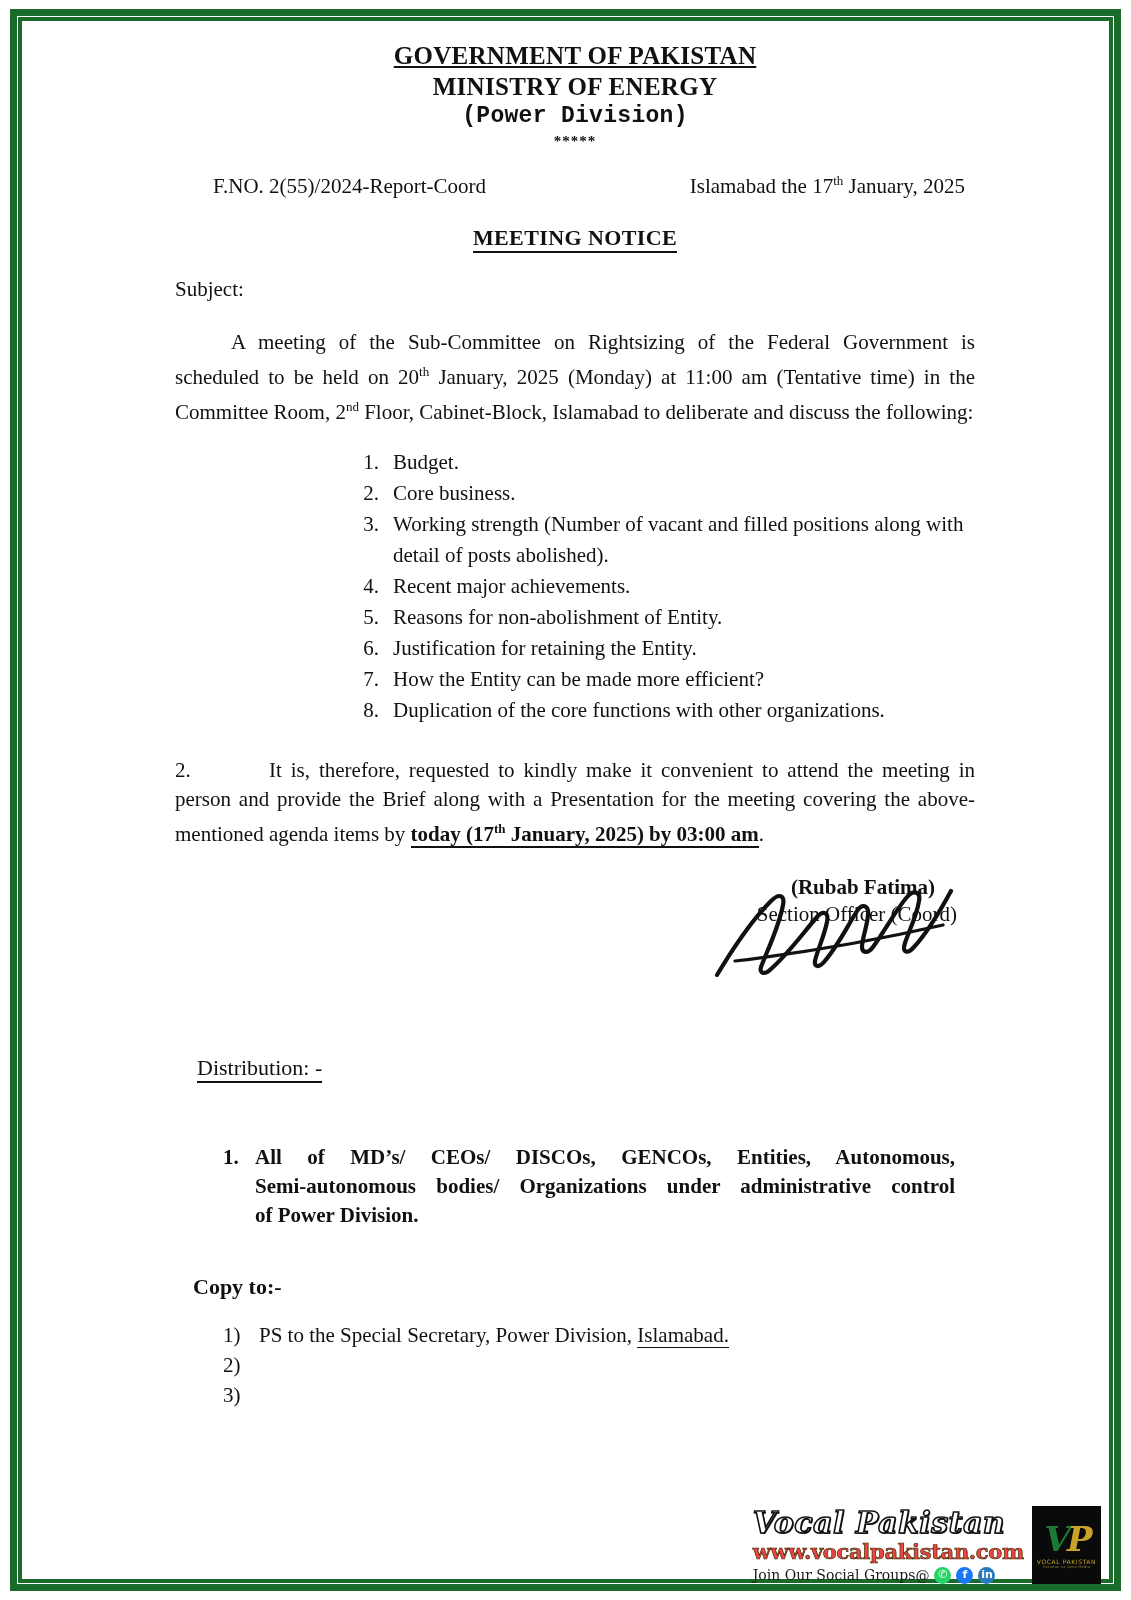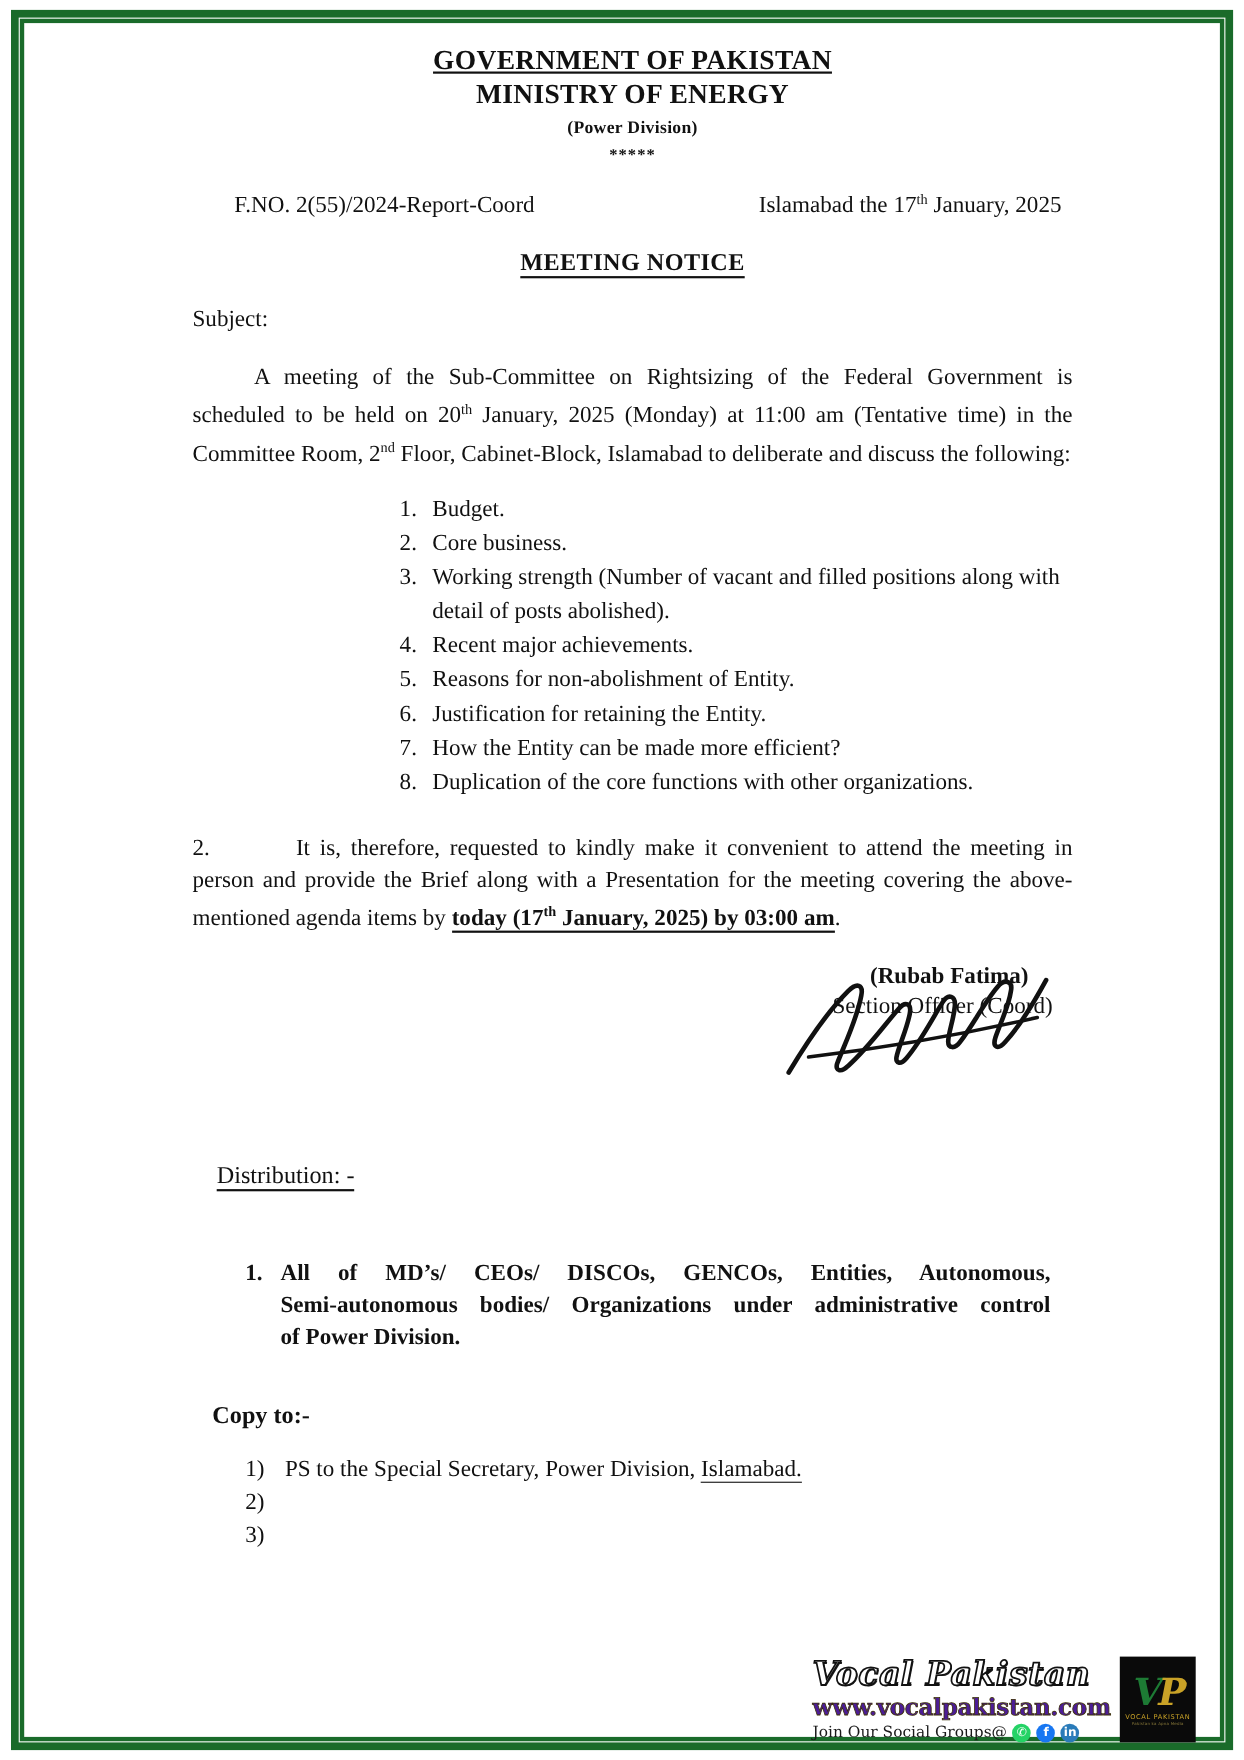--- a/index.html
+++ b/index.html
@@ -61,22 +61,23 @@
   .lh-line1 {
     font-size: 25px;
     line-height: 31px;
     text-decoration: underline;
   }
   .lh-line2 {
     font-size: 25px;
     line-height: 31px;
   }
   .lh-line3 {
-    font-size: 16px;
+    font-size: 23px;
     line-height: 29px;
+    font-family: Liberation Mono, monospace;
   }
   .lh-stars {
     font-size: 15px;
     line-height: 20px;
     letter-spacing: 1px;
   }
 
   
   .ref-row {
     display: flex;
@@ -258,42 +259,42 @@
   }
   .copy-list .num { flex: 0 0 36px; }
   .copy-list u {
     text-decoration: none;
     border-bottom: 1.8px solid #111;
   }
 
   
   .watermark {
     position: absolute;
-    right: 44px;
+    right: 30px;
     bottom: 16px;
     display: flex;
     margin-top: 12px;
   }
   .wm-text { text-align: left; }
   .wm-brand {
     font-family: "DejaVu Serif", serif;
     font-weight: bold;
     font-style: italic;
     font-size: 30px;
     color: #ffffff;
     -webkit-text-stroke: 1.6px #111;
     letter-spacing: 0.5px;
     line-height: 34px;
     text-shadow: 1px 1px 0 #222;
   }
   .wm-url {
     font-family: "DejaVu Serif", serif;
     font-weight: bold;
     font-size: 21px;
-    color: #4c1d95;
+    color: #ef4444;
     -webkit-text-stroke: 0.7px #3a2f00;
     line-height: 24px;
     letter-spacing: -0.3px;
   }
   .wm-social {
     display: flex;
     align-items: center;
     gap: 5px;
     font-family: "DejaVu Serif", serif;
     font-size: 14px;

